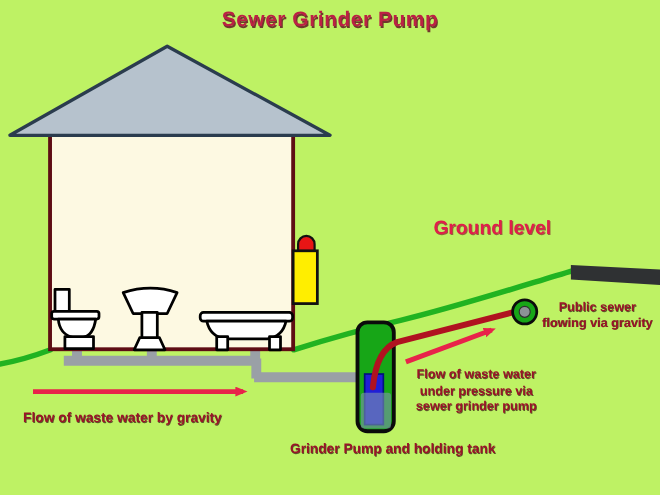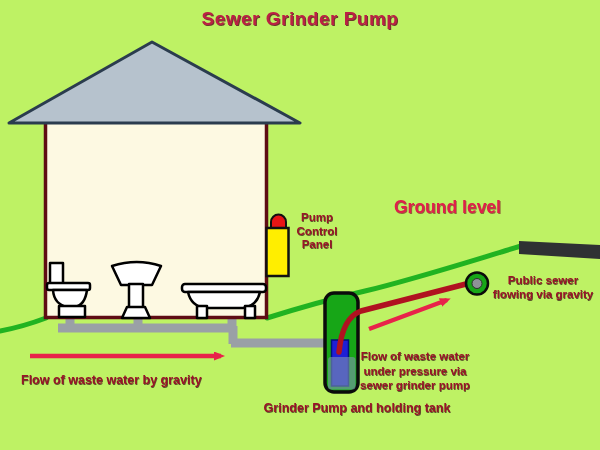--- a/index.html
+++ b/index.html
@@ -30,21 +30,21 @@
     text-shadow:1px 1px 0 rgba(90,10,30,.8);
   }
   #ground-level-label{
     left:394px;top:201px;
     font-size:17.5px;
     color:#e01f4a;
     text-shadow:0.8px 0.8px 0 rgba(120,8,30,.6);
   }
   #pcp-label{left:290px;top:211px;width:54px;}
   #public-sewer-label{left:487px;top:274px;width:112px;}
-  #flow-pressure-label{left:354px;top:334px;width:122px;line-height:14.5px;margin-top:15px;}
+  #flow-pressure-label{left:372px;top:334px;width:122px;line-height:14.5px;}
   #holding-tank-label{left:257px;top:402px;width:200px;font-size:12.5px;}
   #flow-gravity-label{left:21px;top:374px;font-size:12.5px;}
 </style>
 </head>
 <body>
 
 <div id="stage">
 
   <svg id="scene" width="600" height="450" viewBox="0 0 600 450">
     <defs>
@@ -94,23 +94,20 @@
 
     <circle cx="477" cy="283.5" r="11" stroke="#0b0b0b" stroke-width="2.5" fill="#17a617"></circle>
     <circle cx="477" cy="283.5" r="5" fill="#8d9297" stroke="#2f2f2f" stroke-width="1"></circle>
 
     <line x1="30" y1="356" x2="221" y2="356" stroke-width="4.5" marker-end="url(#arrowhead)" stroke="#e8234a"></line>
     <line x1="369" y1="329" x2="447" y2="300" stroke-width="4.5" marker-end="url(#arrowhead)" stroke="#e8234a"></line>
   </svg>
 
   <div class="lbl" id="title-label">Sewer Grinder Pump</div>
 
-  <div class="lbl center" id="pcp-label">Pump
-Control
-Panel</div>
 
   <div class="lbl center" id="public-sewer-label">Public sewer
 flowing via gravity</div>
 
   <div class="lbl" id="ground-level-label">Ground level</div>
 
   <div class="lbl center" id="flow-pressure-label">Flow of waste water
 under pressure via
 sewer grinder pump</div>
 

